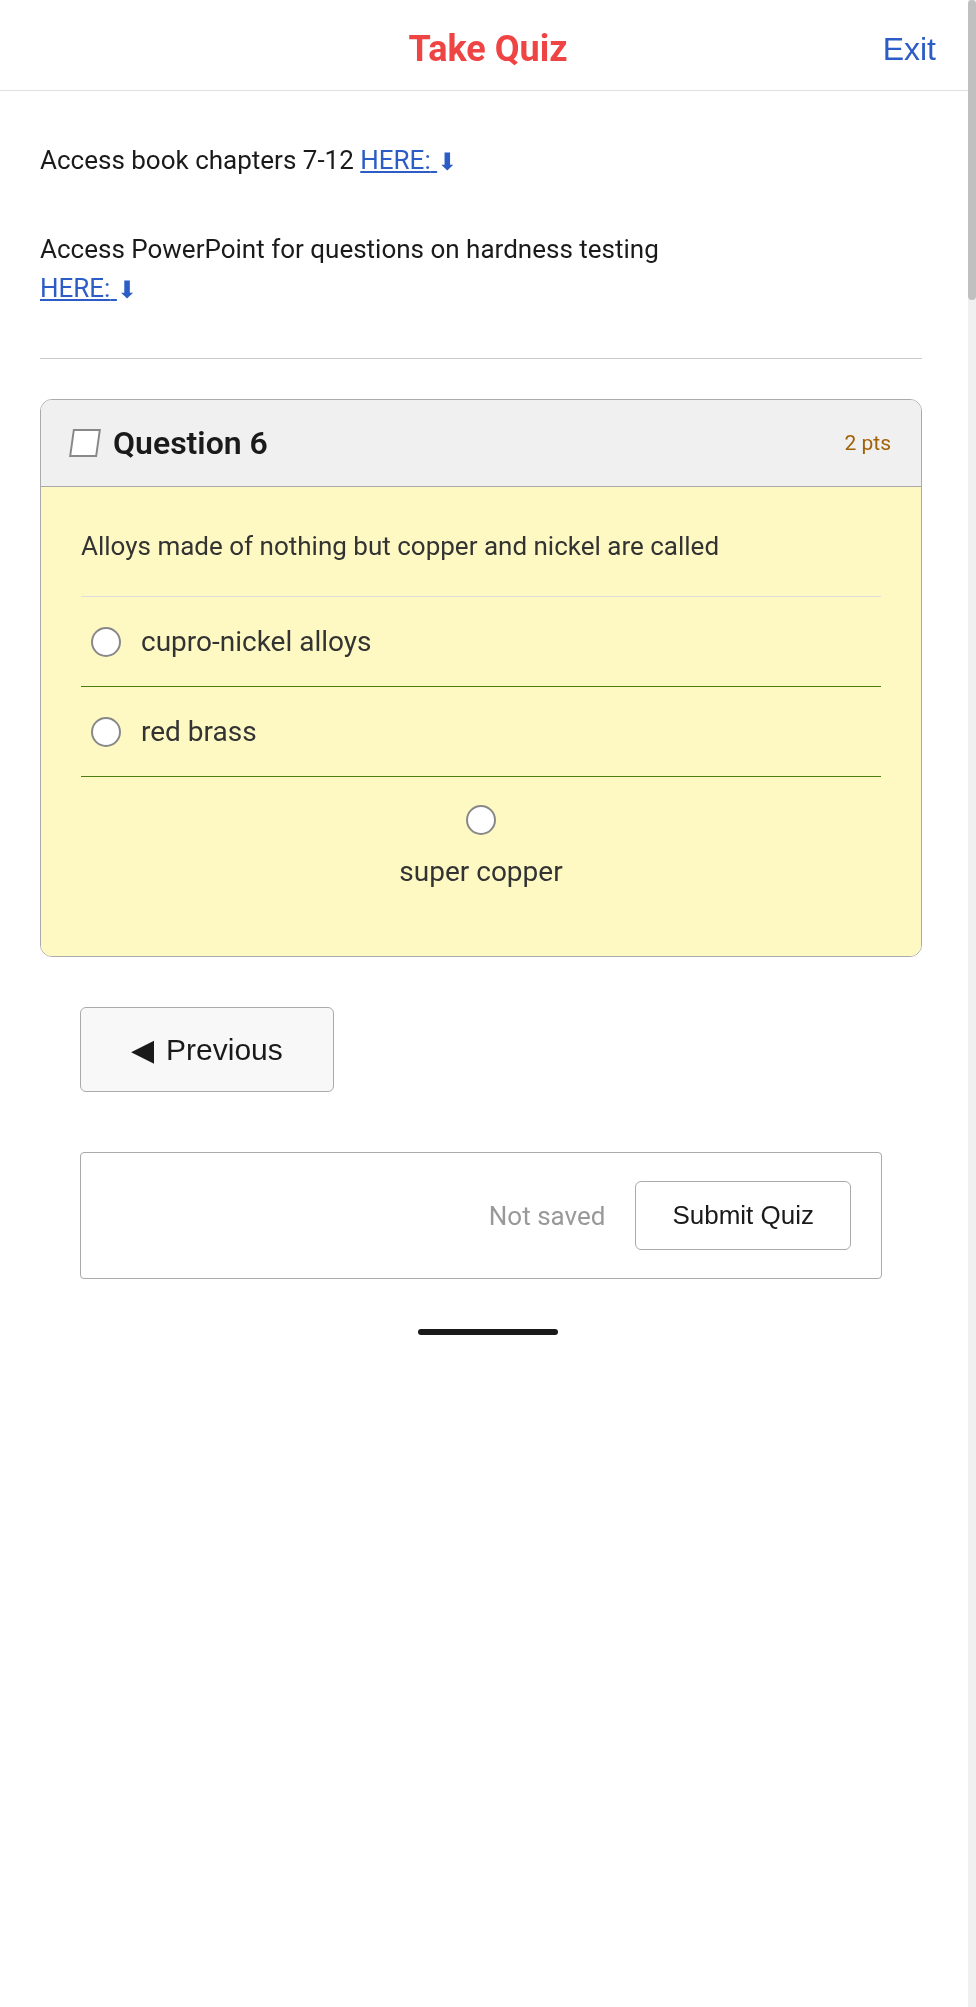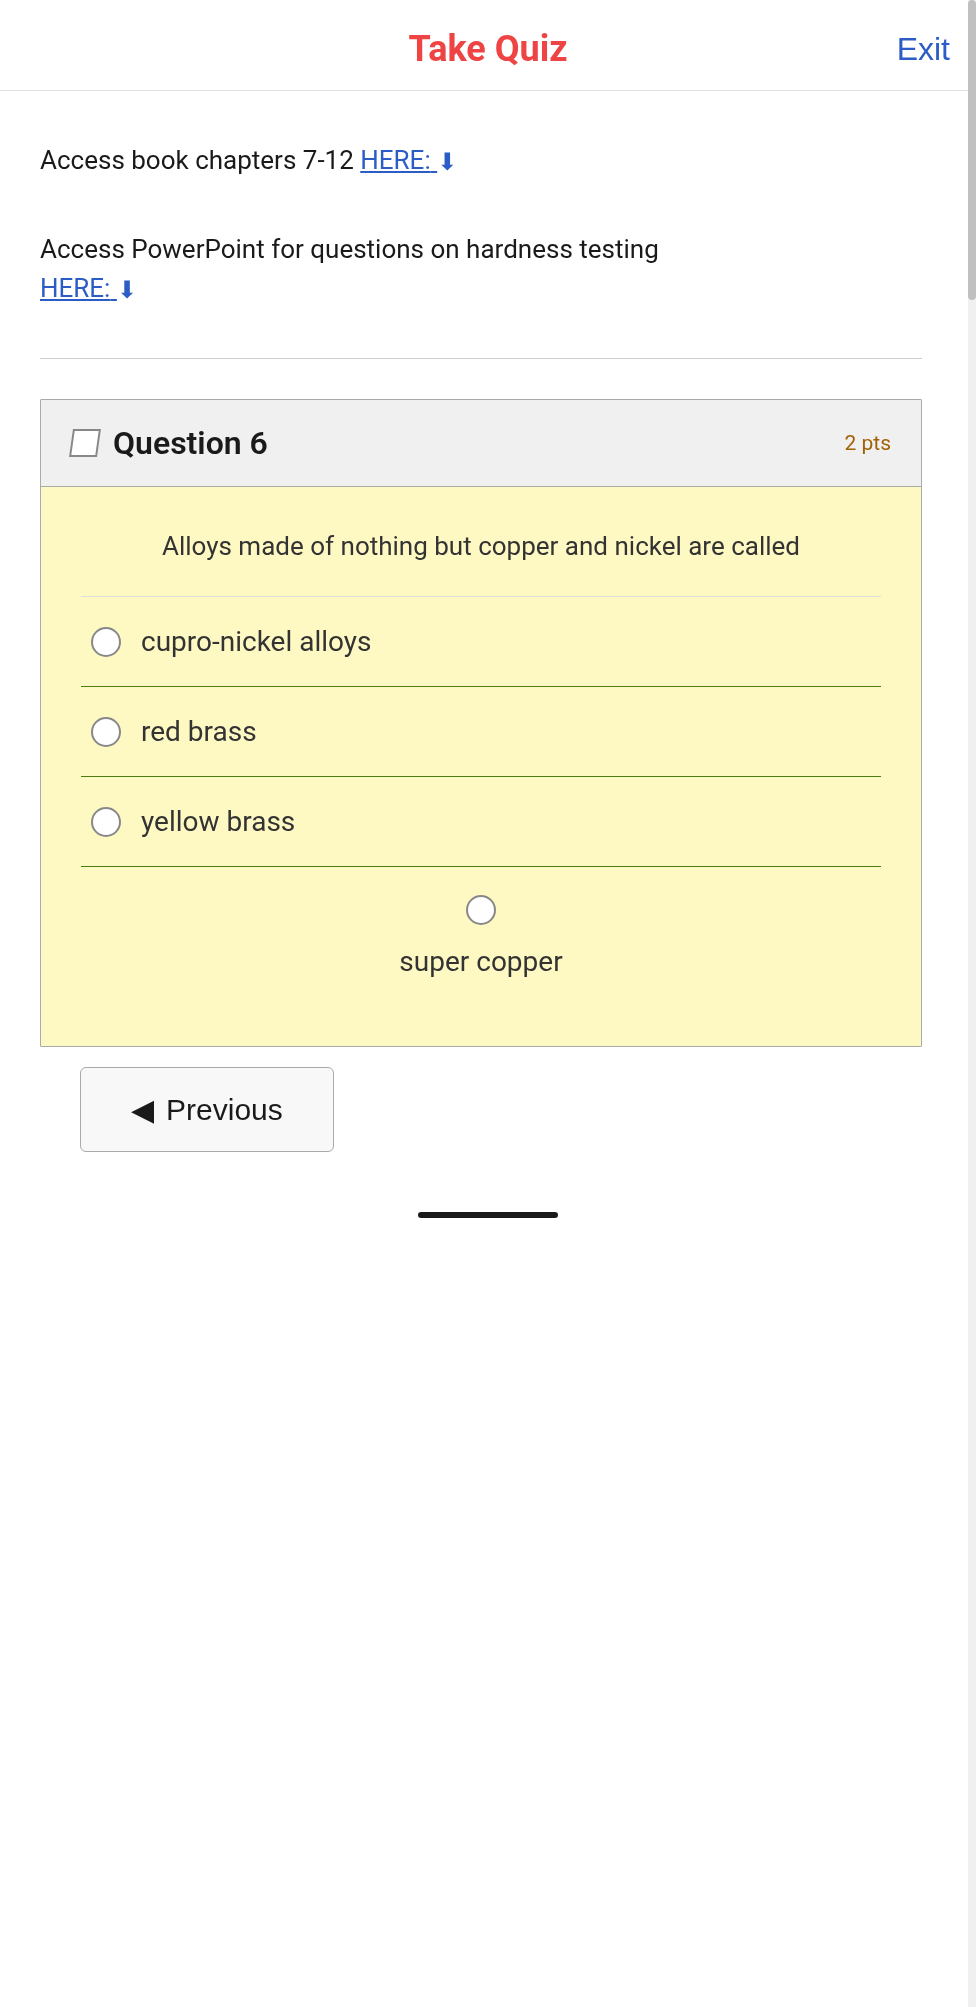--- a/index.html
+++ b/index.html
@@ -28,21 +28,21 @@
     }
 
     .header-title {
       font-size: 36px;
       font-weight: 700;
       color: #ef4444;
     }
 
     .exit-button {
       position: absolute;
-      right: 26px;
+      right: 40px;
       font-size: 32px;
       font-weight: 500;
       color: #2c5cc5;
       background: none;
       border: none;
       cursor: pointer;
     }
 
     
     .content {
@@ -71,24 +71,23 @@
 
     .divider {
       border: none;
       border-top: 1px solid #cccccc;
       margin: 30px 0 40px 0;
     }
 
     
     .question-card {
       border: 1.5px solid #aaaaaa;
-      border-radius: 1px;
+      border-radius: 12px;
       overflow: hidden;
-      margin-bottom: 20px;
-      text-align: center;
+      margin-bottom: 50px;
     }
 
     .question-header {
       background: #f0f0f0;
       padding: 24px 30px;
       display: flex;
       align-items: center;
       justify-content: space-between;
       border-bottom: 1.5px solid #aaaaaa;
     }
@@ -288,39 +287,39 @@
       <div class="option-item">
         <div class="radio-circle"></div>
         <span class="option-label">cupro-nickel alloys</span>
       </div>
 
       <div class="option-item">
         <div class="radio-circle"></div>
         <span class="option-label">red brass</span>
       </div>
 
-      <div class="option-item">
-        <div class="radio-circle"></div>
-        <span class="option-label">yellow brass</span>
-      </div>
 
       <div class="option-item">
         <div class="radio-circle"></div>
         <span class="option-label">super copper</span>
       </div>
     </div>
   </div>
 
   <div class="nav-buttons">
     <button class="nav-btn">
       <span>◀</span>
       <span>Previous</span>
     </button>
   </div>
 
+  <div class="footer-bar">
+    <span class="not-saved-text">Not saved</span>
+    <button class="submit-btn">Submit Quiz</button>
+  </div>
 
 </div>
 
 <div class="home-indicator"></div>
 
 <div class="scrollbar">
   <div class="scrollbar-thumb"></div>
 </div>
 
 </body></html>

